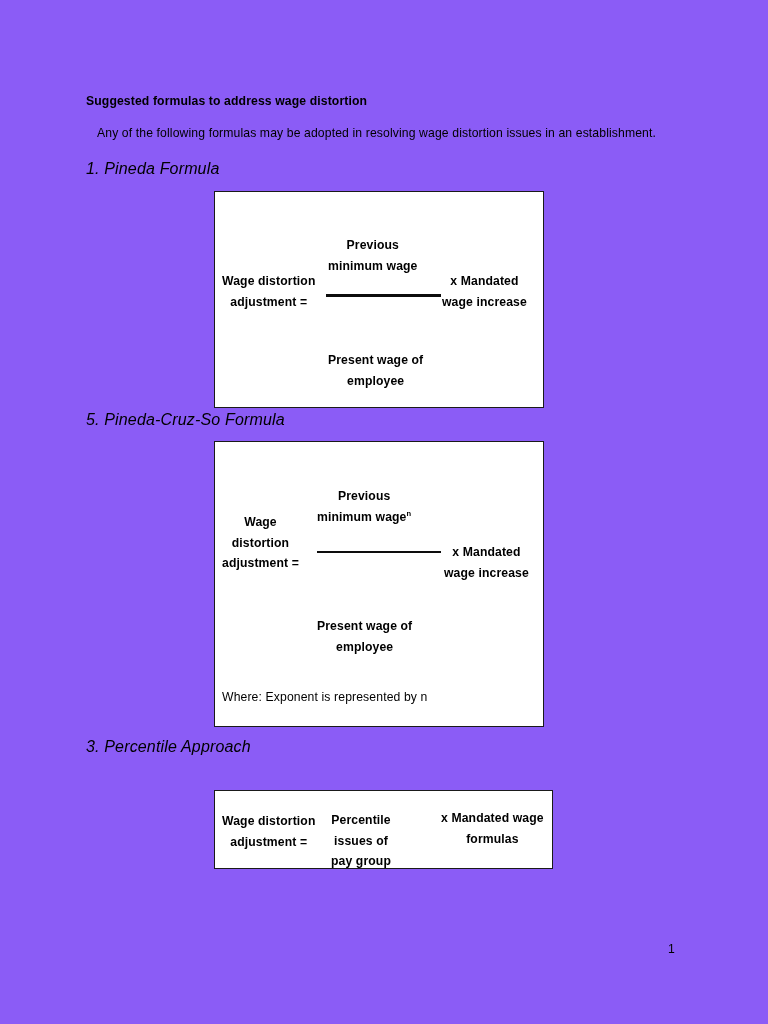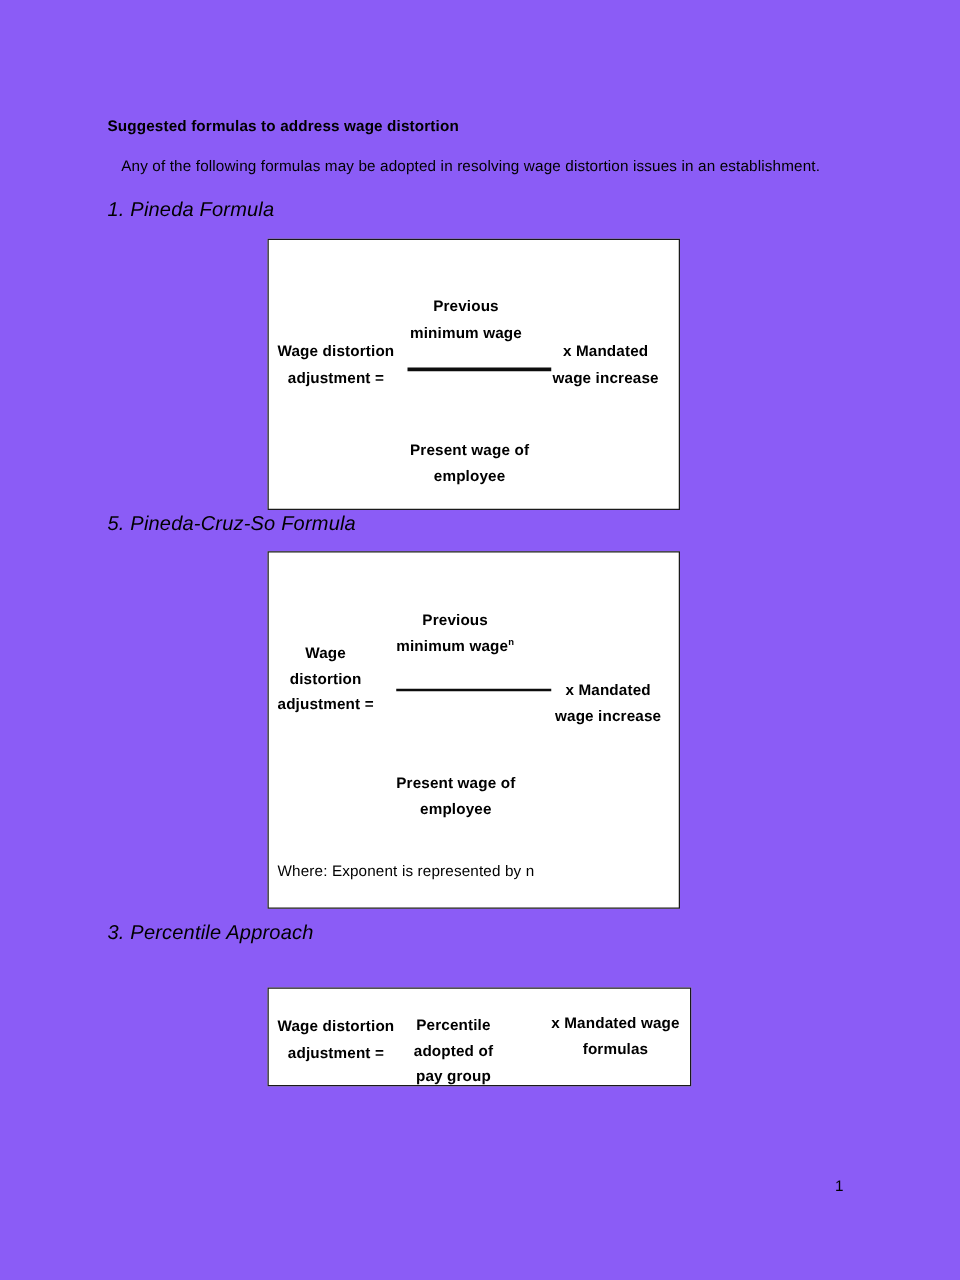--- a/index.html
+++ b/index.html
@@ -188,21 +188,21 @@
 
   <div class="formula-box" id="formula-box-3">
 
     <div class="fx-text" id="b3-lhs">
       <span class="ln">Wage distortion</span>
       <span class="ln">adjustment =</span>
     </div>
 
     <div class="fx-text" id="b3-middle">
       <span class="ln">Percentile</span>
-      <span class="ln">adopted of</span>
+      <span class="ln">issues of</span>
       <span class="ln">pay group</span>
     </div>
 
     <div class="fx-text" id="b3-rhs">
       <span class="ln">x Mandated wage</span>
       <span class="ln">formulas</span>
     </div>
   </div>
 
   <div class="page-number">1</div>

